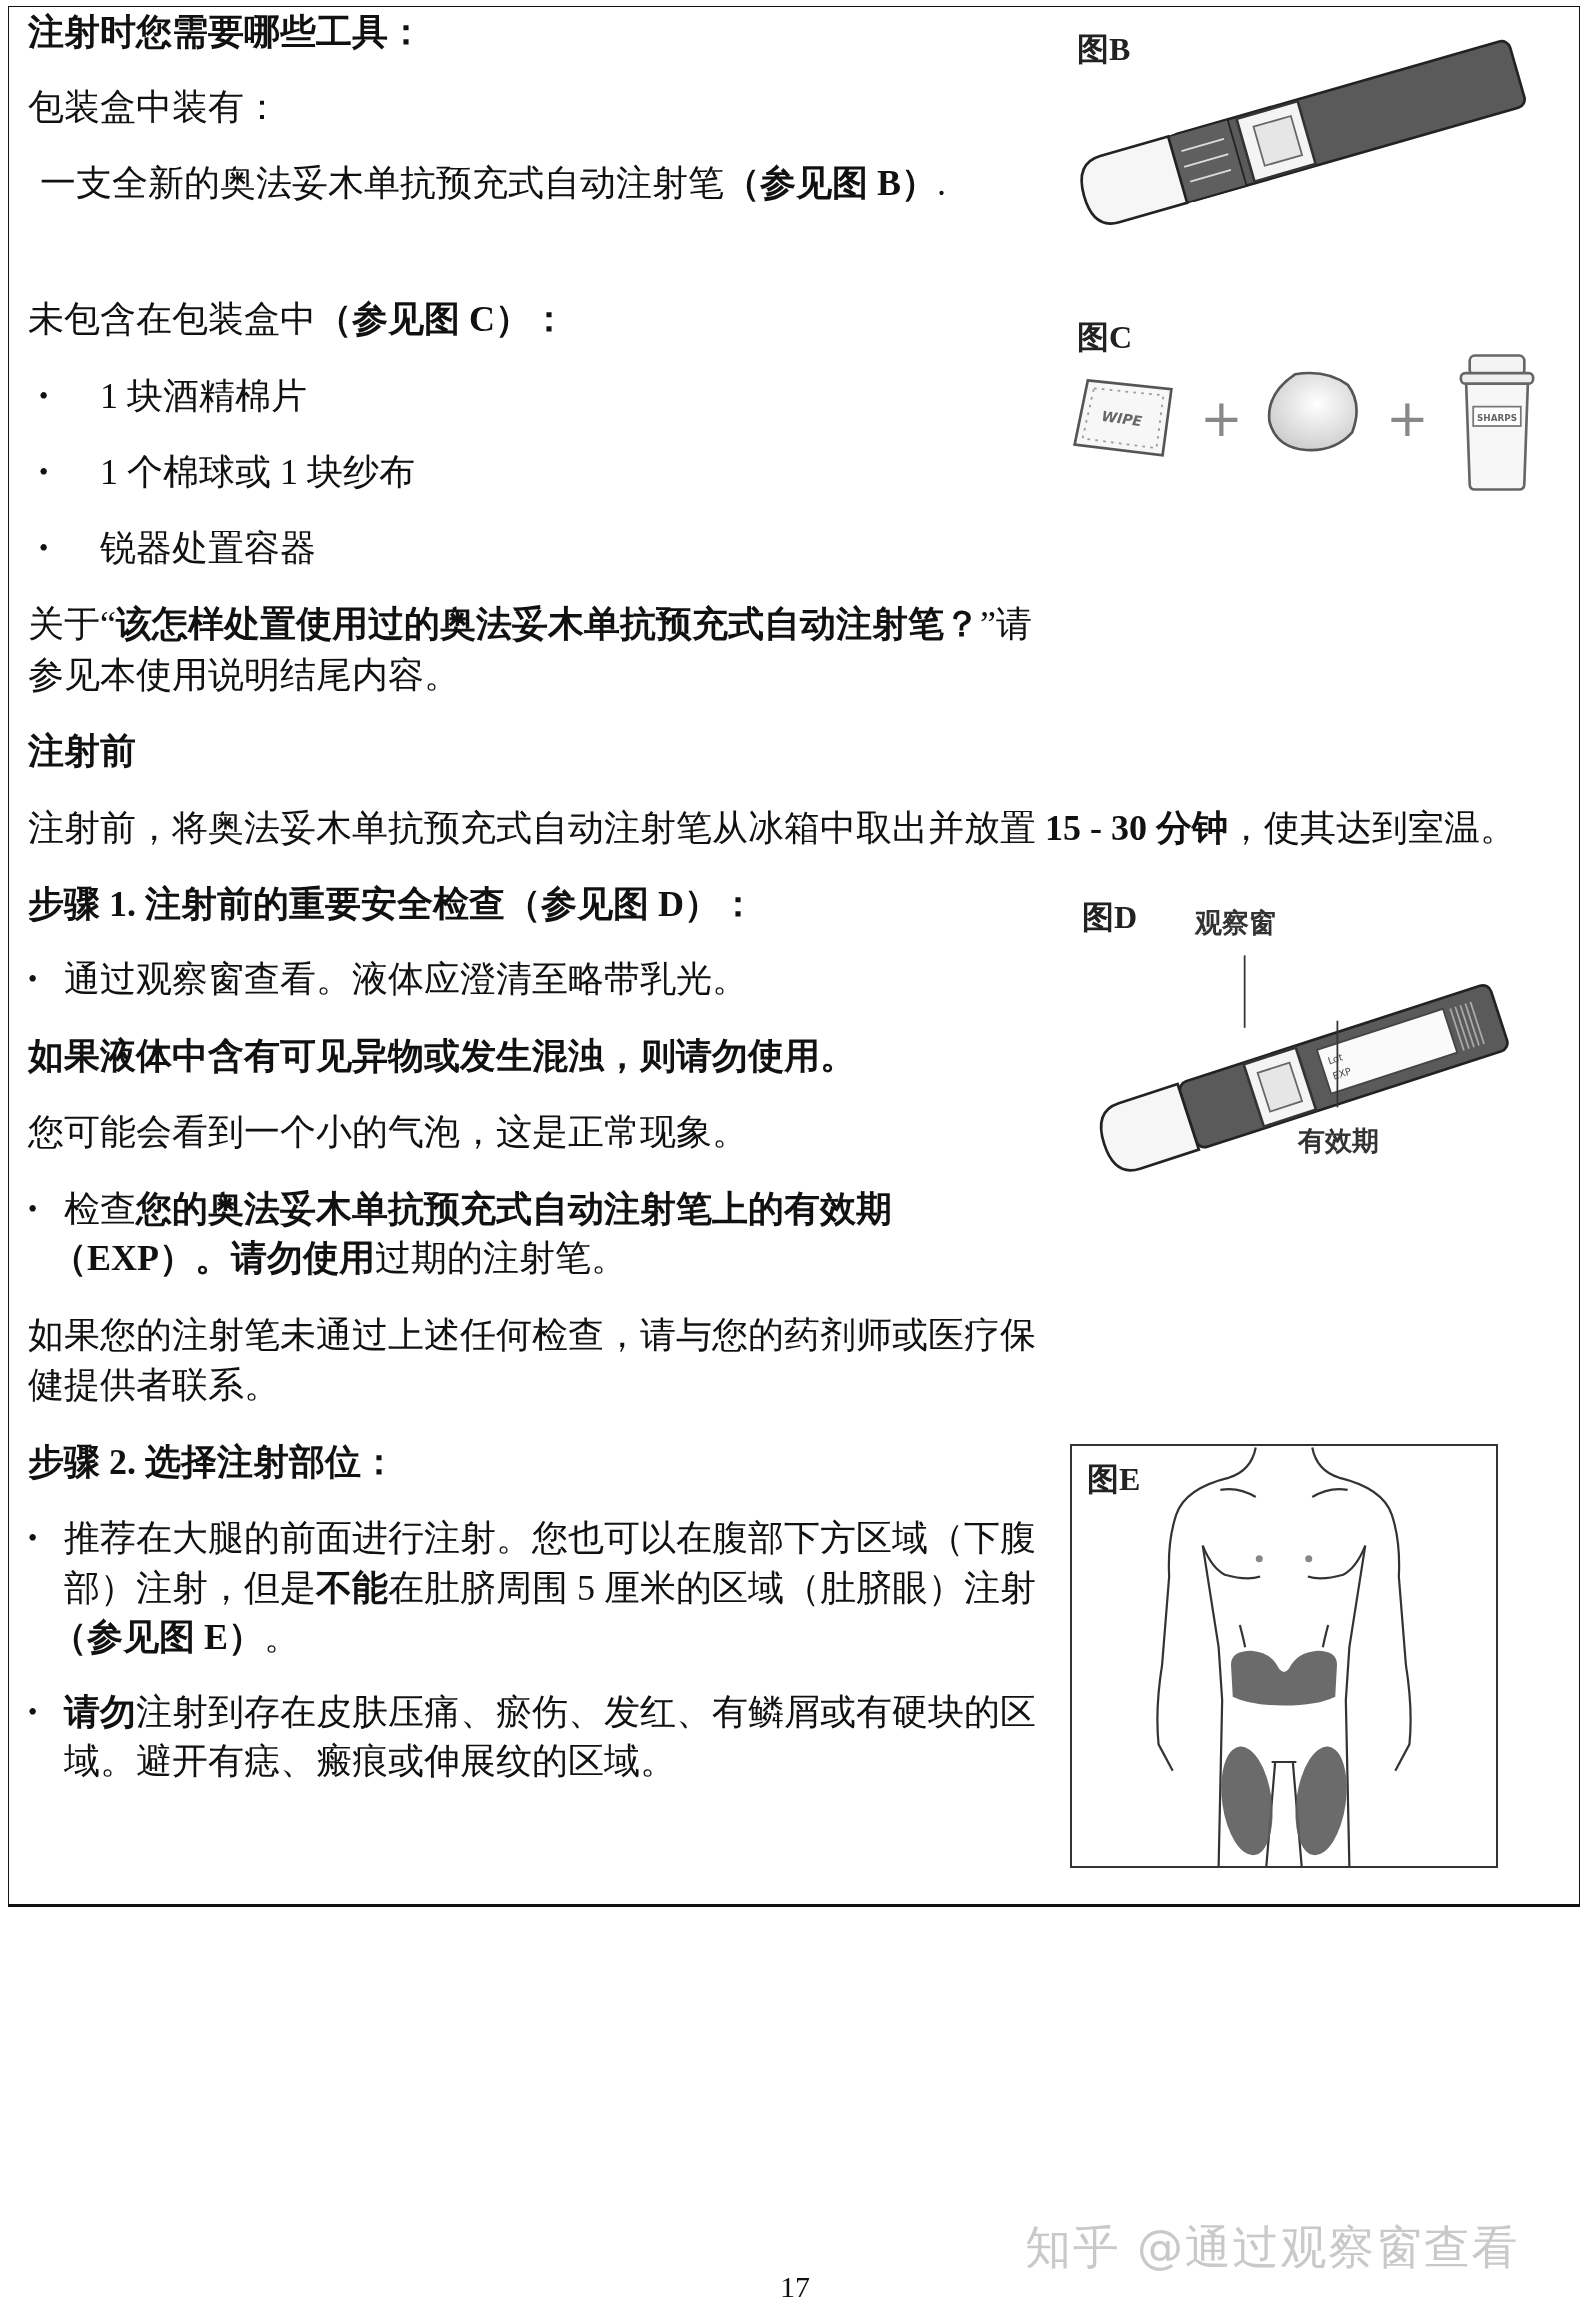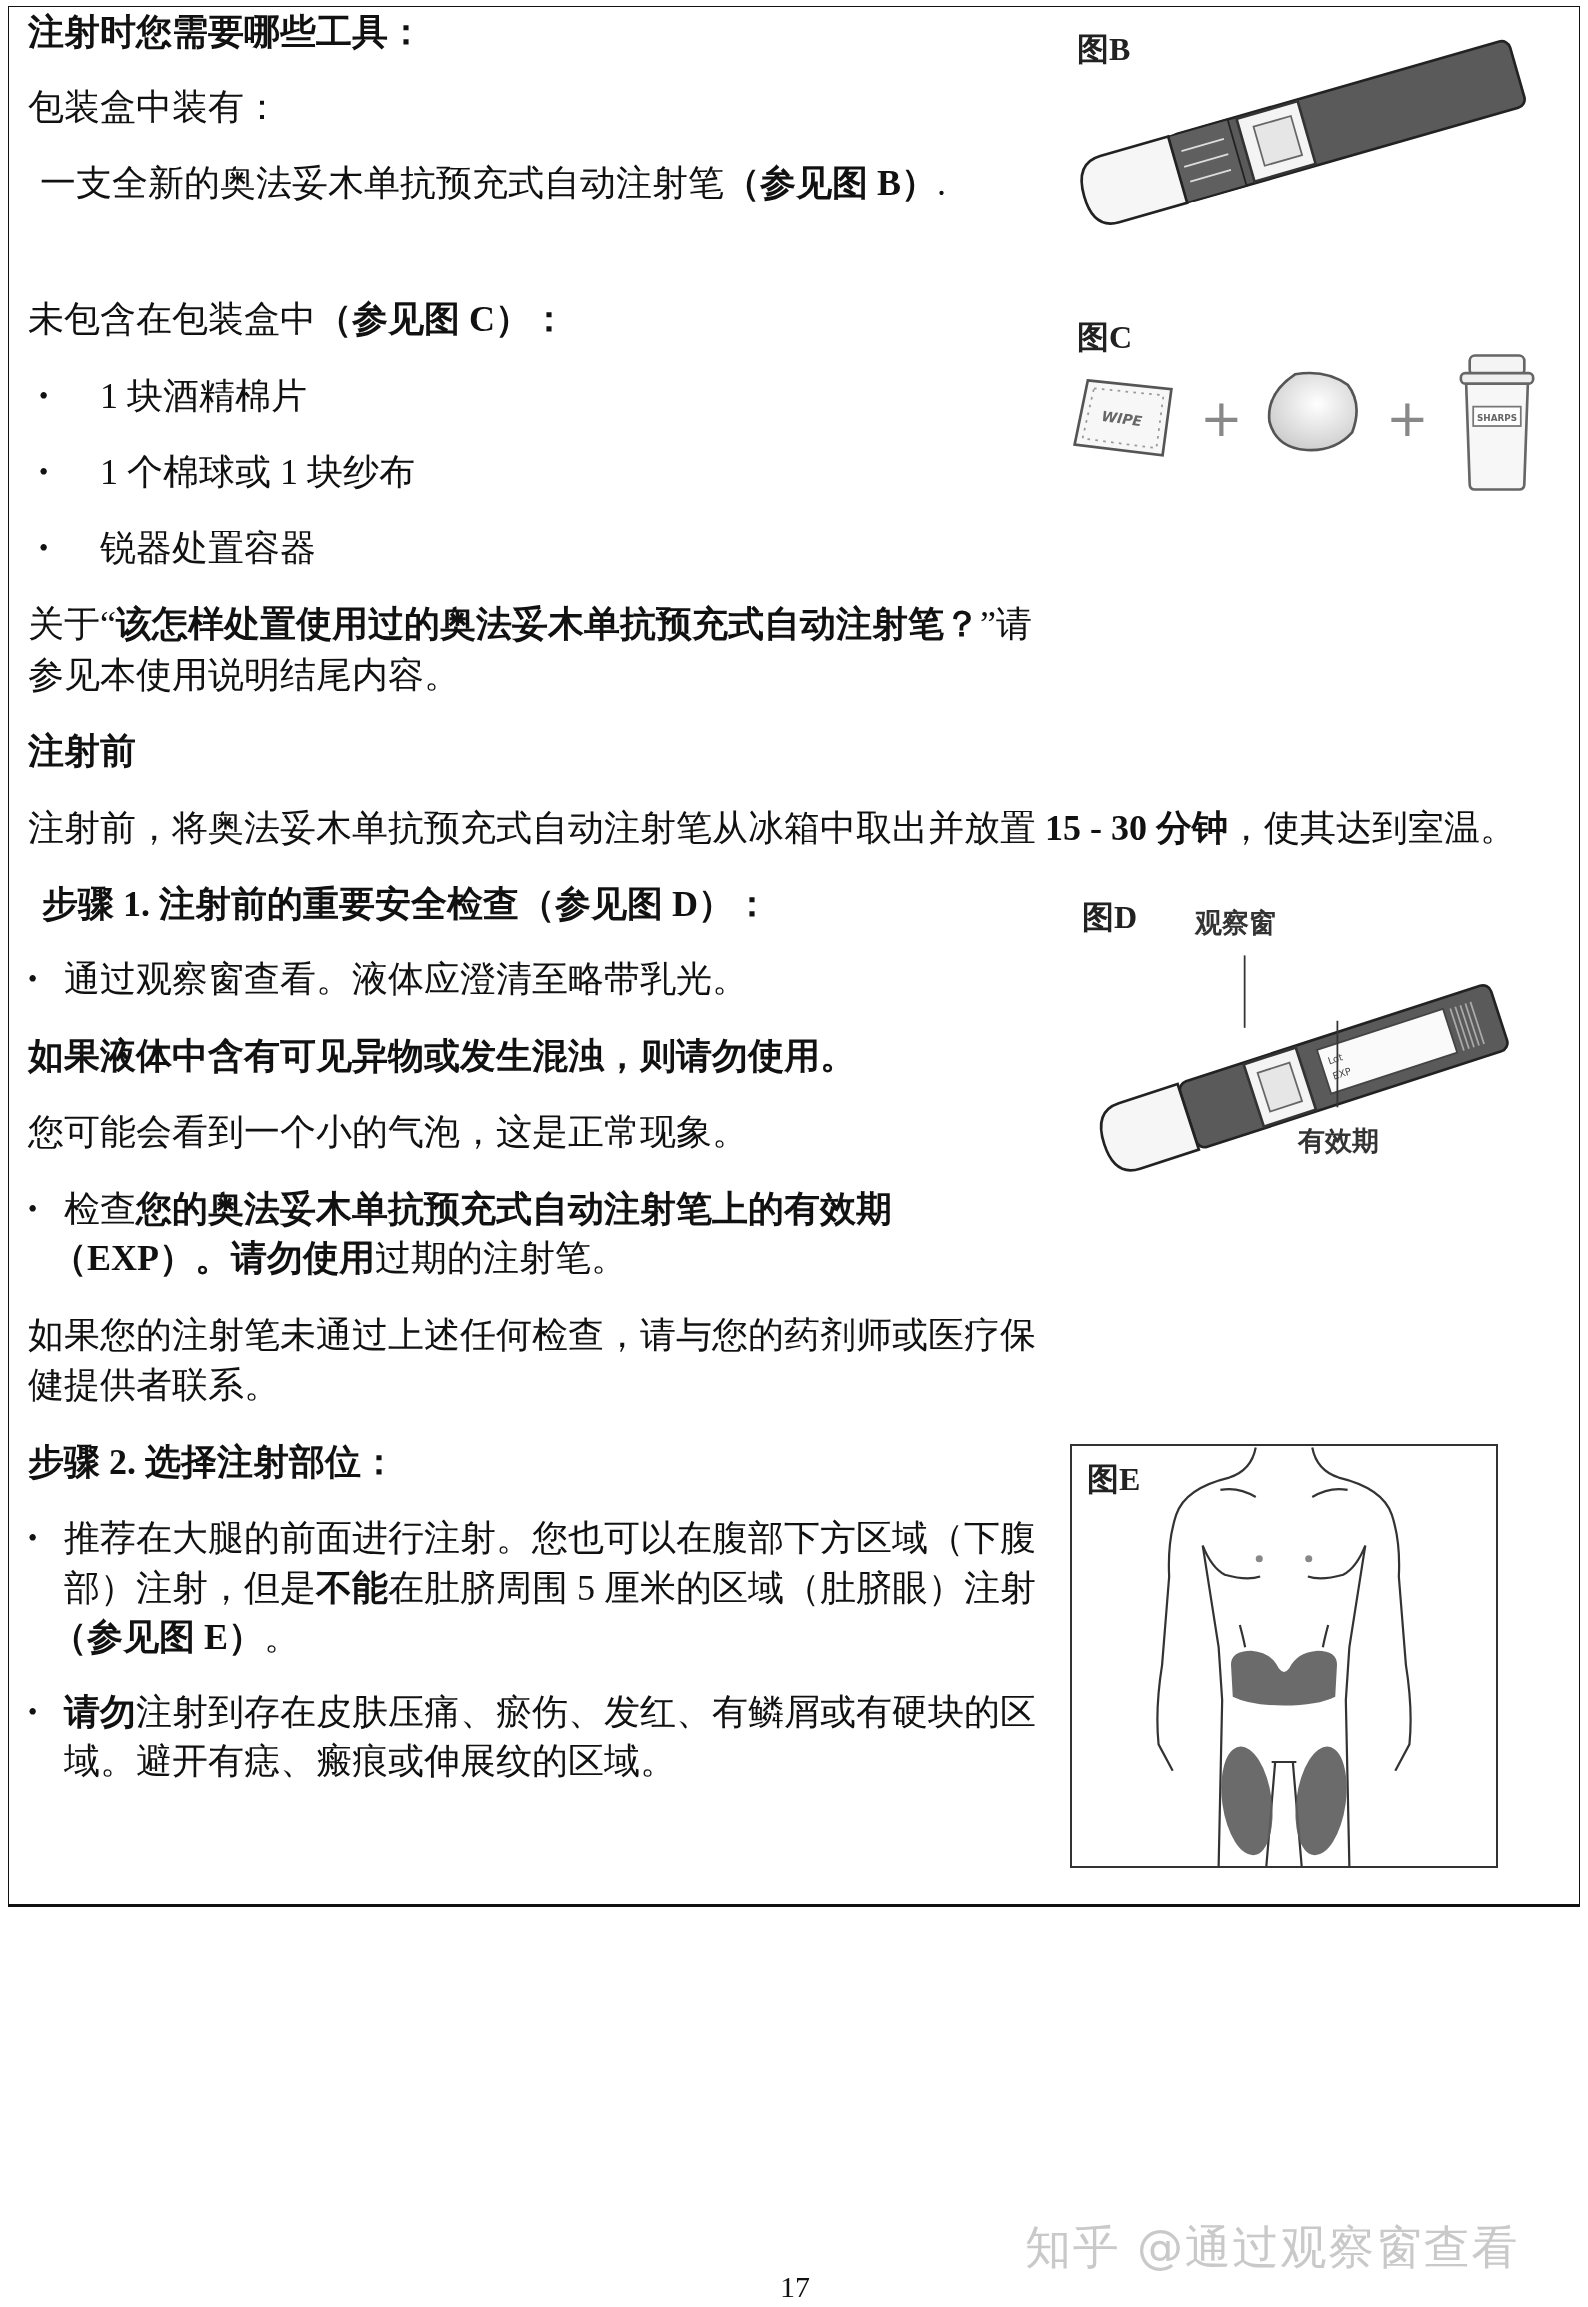--- a/index.html
+++ b/index.html
@@ -34,21 +34,21 @@
 <div class="line" style="left:100px;top:453px;">1 个棉球或 1 块纱布</div>
 <span class="bullet" style="left:39px;top:529px;">•</span>
 <div class="line" style="left:100px;top:529px;">锐器处置容器</div>
 
 <div class="line" style="left:28px;top:605px;"><span>关于“</span><span class="b">该怎样处置使用过的奥法妥木单抗预充式自动注射笔？</span><span>”请</span></div>
 <div class="line" style="left:28px;top:656px;">参见本使用说明结尾内容。</div>
 
 <div class="line b" style="left:28px;top:732px;">注射前</div>
 <div class="line" style="left:28px;top:809px;"><span>注射前，将奥法妥木单抗预充式自动注射笔从冰箱中取出并放置 </span><span class="b">15 - 30 分钟</span><span>，使其达到室温。</span></div>
 
-<div class="line b" style="left:42px;top:885px;text-align:center;">步骤 1. 注射前的重要安全检查（参见图 D）：</div>
+<div class="line b" style="left:28px;top:885px;text-align:center;">步骤 1. 注射前的重要安全检查（参见图 D）：</div>
 <span class="bullet" style="left:28px;top:960px;">•</span>
 <div class="line" style="left:64px;top:960px;">通过观察窗查看。液体应澄清至略带乳光。</div>
 <div class="line b" style="left:28px;top:1037px;">如果液体中含有可见异物或发生混浊，则请勿使用。</div>
 <div class="line" style="left:28px;top:1113px;font-family:Liberation Serif, serif;">您可能会看到一个小的气泡，这是正常现象。</div>
 <span class="bullet" style="left:28px;top:1190px;">•</span>
 <div class="line" style="left:64px;top:1190px;"><span>检查</span><span class="b">您的奥法妥木单抗预充式自动注射笔上的有效期</span></div>
 <div class="line" style="left:51px;top:1239px;"><span class="b">（EXP）。请勿使用</span><span>过期的注射笔。</span></div>
 <div class="line" style="left:28px;top:1316px;">如果您的注射笔未通过上述任何检查，请与您的药剂师或医疗保</div>
 <div class="line" style="left:28px;top:1366px;">健提供者联系。</div>
 

